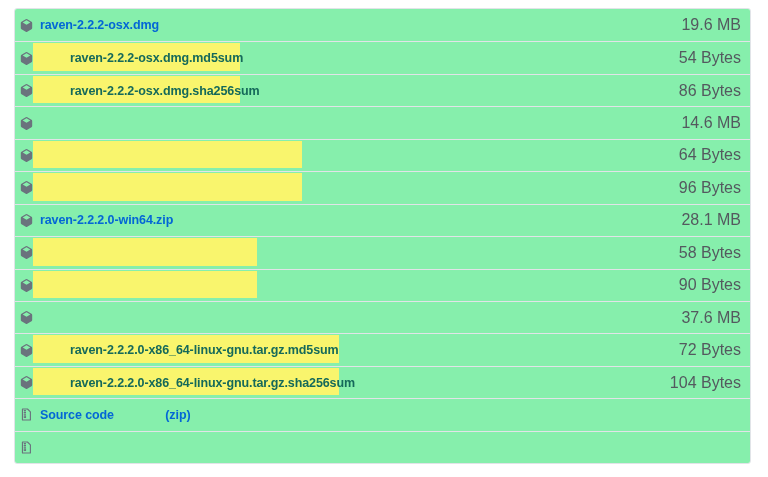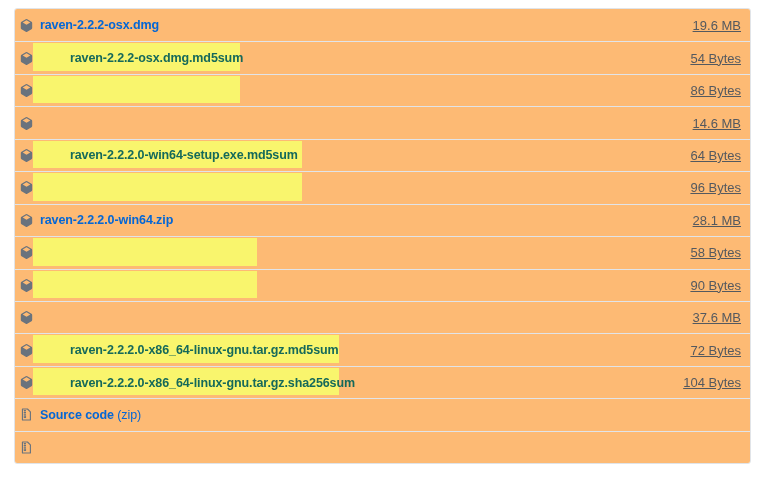--- a/index.html
+++ b/index.html
@@ -29,21 +29,21 @@
     overflow: hidden;
     background: #ffffff;
   }
   .row {
     position: relative;
     display: flex;
     align-items: center;
     height: 32.45px;
     box-sizing: border-box;
     padding: 0 9px 0 5px;
-    background: #fdba74;
+    background: #86efac;
   }
   .row + .row {
     border-top: 1px solid var(--border-color);
   }
   .highlight {
     position: absolute;
     left: 18px;
     top: 1px;
     bottom: 3px;
     background: var(--hl-color);
@@ -67,29 +67,28 @@
     margin-left: 7px;
     font-size: 12.5px;
     font-weight: 700;
     letter-spacing: -0.1px;
     color: var(--link-color);
     text-decoration: none;
     white-space: nowrap;
     cursor: pointer;
   }
   .row.highlighted .file-link { color: var(--hl-link-color); padding-left: 30px; }
-  .file-suffix { font-weight: 400; }
+  .file-suffix { font-weight: 700; padding-left: 48px; }
   .size {
     position: relative;
     z-index: 1;
     margin-left: auto;
-    font-size: 13px;
+    font-size: 16px;
     color: var(--size-color);
     white-space: nowrap;
-    text-decoration: underline;
   }
 </style>
 </head>
 <body style="background: rgb(255, 255, 255);">
 
 <div class="assets-table">
     <div class="row">
 
     <span class="icon">
     <svg viewBox="0 0 16 16" width="13" height="13" fill="currentColor" aria-hidden="true">
@@ -109,39 +108,39 @@
     <a class="file-link"><span class="file-label">raven-2.2.2-osx.dmg.md5sum</span></a>
     <span class="size">54 Bytes</span>
   </div>
     <div class="row highlighted">
     <div class="highlight" style="width: 207px;"></div>
     <span class="icon">
     <svg viewBox="0 0 16 16" width="13" height="13" fill="currentColor" aria-hidden="true">
       <path d="M8.878.392a1.75 1.75 0 0 0-1.756 0l-5.25 3.045A1.75 1.75 0 0 0 1 4.951v6.098c0 .624.332 1.2.872 1.514l5.25 3.045a1.75 1.75 0 0 0 1.756 0l5.25-3.045c.54-.313.872-.89.872-1.514V4.951a1.75 1.75 0 0 0-.872-1.514L8.878.392ZM7.875 1.69a.25.25 0 0 1 .25 0l4.63 2.685L8 7.133 3.245 4.375l4.63-2.685ZM2.5 5.677v5.372c0 .09.047.171.125.216l4.625 2.683V8.432L2.5 5.677Zm6.25 8.271 4.625-2.683a.25.25 0 0 0 .125-.216V5.677L8.75 8.432v5.516Z"></path>
     </svg>
   </span>
+    <a class="file-link"><span class="file-label">raven-2.2.2-osx.dmg.sha256sum</span></a>
     <span class="size">86 Bytes</span>
   </div>
     <div class="row">
 
     <span class="icon">
     <svg viewBox="0 0 16 16" width="13" height="13" fill="currentColor" aria-hidden="true">
       <path d="M8.878.392a1.75 1.75 0 0 0-1.756 0l-5.25 3.045A1.75 1.75 0 0 0 1 4.951v6.098c0 .624.332 1.2.872 1.514l5.25 3.045a1.75 1.75 0 0 0 1.756 0l5.25-3.045c.54-.313.872-.89.872-1.514V4.951a1.75 1.75 0 0 0-.872-1.514L8.878.392ZM7.875 1.69a.25.25 0 0 1 .25 0l4.63 2.685L8 7.133 3.245 4.375l4.63-2.685ZM2.5 5.677v5.372c0 .09.047.171.125.216l4.625 2.683V8.432L2.5 5.677Zm6.25 8.271 4.625-2.683a.25.25 0 0 0 .125-.216V5.677L8.75 8.432v5.516Z"></path>
     </svg>
   </span>
     <span class="size">14.6 MB</span>
   </div>
     <div class="row highlighted">
     <div class="highlight" style="width: 269px;"></div>
     <span class="icon">
     <svg viewBox="0 0 16 16" width="13" height="13" fill="currentColor" aria-hidden="true">
       <path d="M8.878.392a1.75 1.75 0 0 0-1.756 0l-5.25 3.045A1.75 1.75 0 0 0 1 4.951v6.098c0 .624.332 1.2.872 1.514l5.25 3.045a1.75 1.75 0 0 0 1.756 0l5.25-3.045c.54-.313.872-.89.872-1.514V4.951a1.75 1.75 0 0 0-.872-1.514L8.878.392ZM7.875 1.69a.25.25 0 0 1 .25 0l4.63 2.685L8 7.133 3.245 4.375l4.63-2.685ZM2.5 5.677v5.372c0 .09.047.171.125.216l4.625 2.683V8.432L2.5 5.677Zm6.25 8.271 4.625-2.683a.25.25 0 0 0 .125-.216V5.677L8.75 8.432v5.516Z"></path>
     </svg>
   </span>
-    <a class="file-link"><span class="file-label">raven-2.2.2.0-win64-setup.exe.md5sum</span></a>
     <span class="size">64 Bytes</span>
   </div>
     <div class="row highlighted">
     <div class="highlight" style="width: 269px;"></div>
     <span class="icon">
     <svg viewBox="0 0 16 16" width="13" height="13" fill="currentColor" aria-hidden="true">
       <path d="M8.878.392a1.75 1.75 0 0 0-1.756 0l-5.25 3.045A1.75 1.75 0 0 0 1 4.951v6.098c0 .624.332 1.2.872 1.514l5.25 3.045a1.75 1.75 0 0 0 1.756 0l5.25-3.045c.54-.313.872-.89.872-1.514V4.951a1.75 1.75 0 0 0-.872-1.514L8.878.392ZM7.875 1.69a.25.25 0 0 1 .25 0l4.63 2.685L8 7.133 3.245 4.375l4.63-2.685ZM2.5 5.677v5.372c0 .09.047.171.125.216l4.625 2.683V8.432L2.5 5.677Zm6.25 8.271 4.625-2.683a.25.25 0 0 0 .125-.216V5.677L8.75 8.432v5.516Z"></path>
     </svg>
   </span>
     <span class="size">96 Bytes</span>

